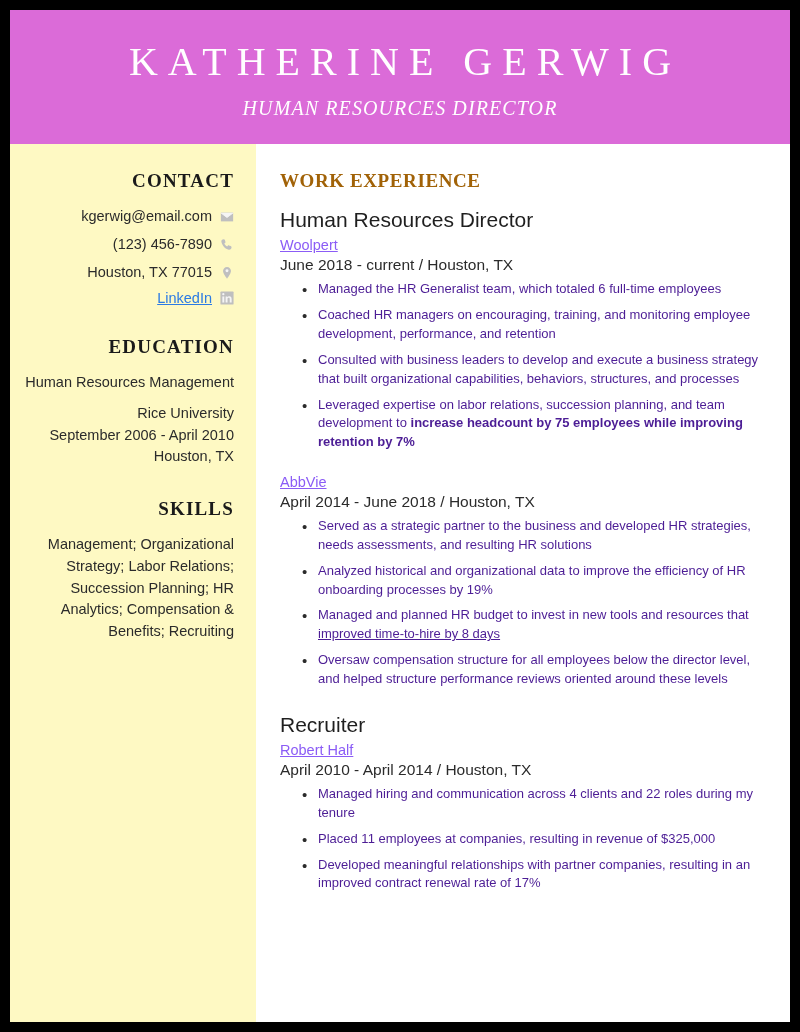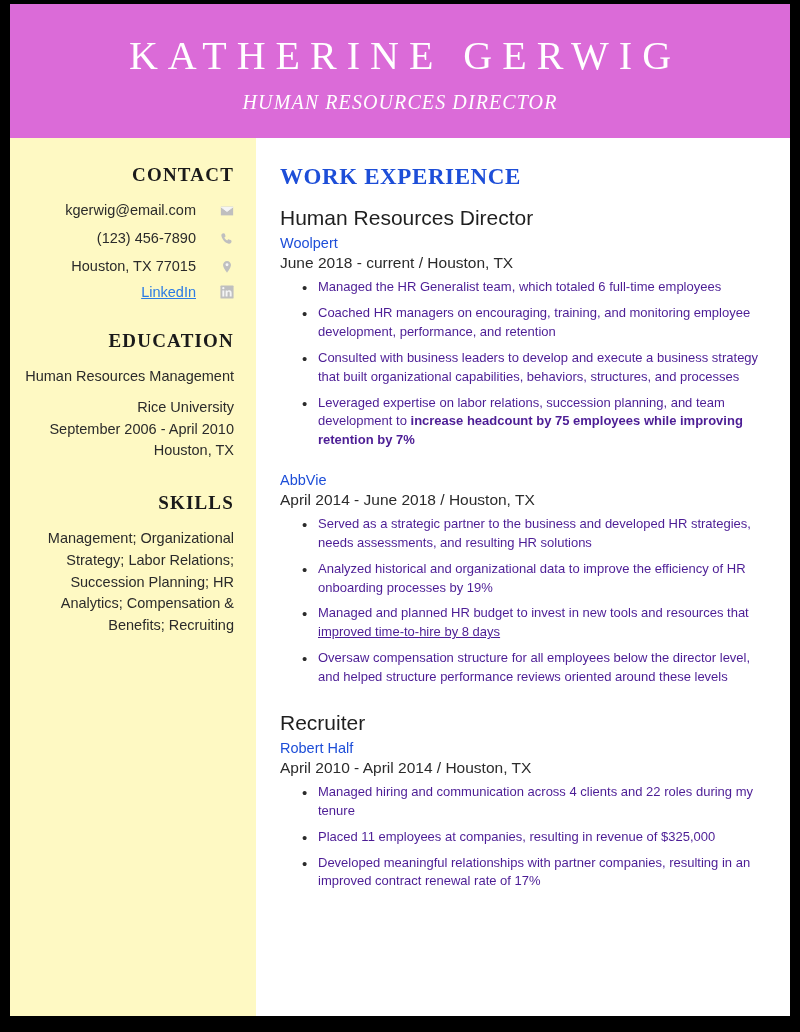--- a/index.html
+++ b/index.html
@@ -7,21 +7,21 @@
   html, body {
     width: 800px;
     height: 1032px;
     background: #000000;
     font-family: "Liberation Sans", sans-serif;
   }
 
   .page {
     position: absolute;
     left: 10px;
-    top: 4px;
+    top: 10px;
     width: 780px;
     height: 1012px;
     background: #ffffff;
     overflow: hidden;
   }
 
   
   .banner {
     height: 134px;
     background: #DB6BD8;
@@ -78,21 +78,21 @@
     color: #1a1a1a;
     text-align: right;
     margin-bottom: 14px;
   }
   .side-block { margin-bottom: 30px; }
 
   .contact-row {
     display: flex;
     align-items: center;
     justify-content: flex-end;
-    gap: 24px;
+    gap: 8px;
     margin-bottom: 7px;
   }
   .contact-text {
     font-size: 14.5px;
     color: #2b2b2b;
     line-height: 1.45;
   }
   .contact-link {
     font-size: 14.5px;
     color: #2B7BE4;
@@ -112,37 +112,38 @@
     color: #2b2b2b;
     line-height: 1.5;
     text-align: right;
   }
   .edu-gap { margin-top: 9px; }
 
   
   .main-head {
     font-family: "Liberation Serif", serif;
     font-weight: bold;
-    font-size: 23px;
+    font-size: 19px;
     letter-spacing: 0.6px;
-    color: #1d4ed8;
+    color: #a16207;
     margin-bottom: 14px;
   }
   .job { margin-bottom: 22px; }
   .job-title {
     font-size: 21px;
     font-weight: 400;
     color: #1f1f1f;
     line-height: 1.3;
     margin-bottom: 4px;
   }
   .job-company {
     font-size: 14.5px;
-    color: #1d4ed8;
+    color: #8b5cf6;
     margin-bottom: 3px;
+    text-decoration: underline;
   }
   .job-meta {
     font-size: 15.5px;
     color: #2b2b2b;
     margin-bottom: 6px;
   }
   .bullets {
     list-style: none;
     padding-left: 22px;
   }

